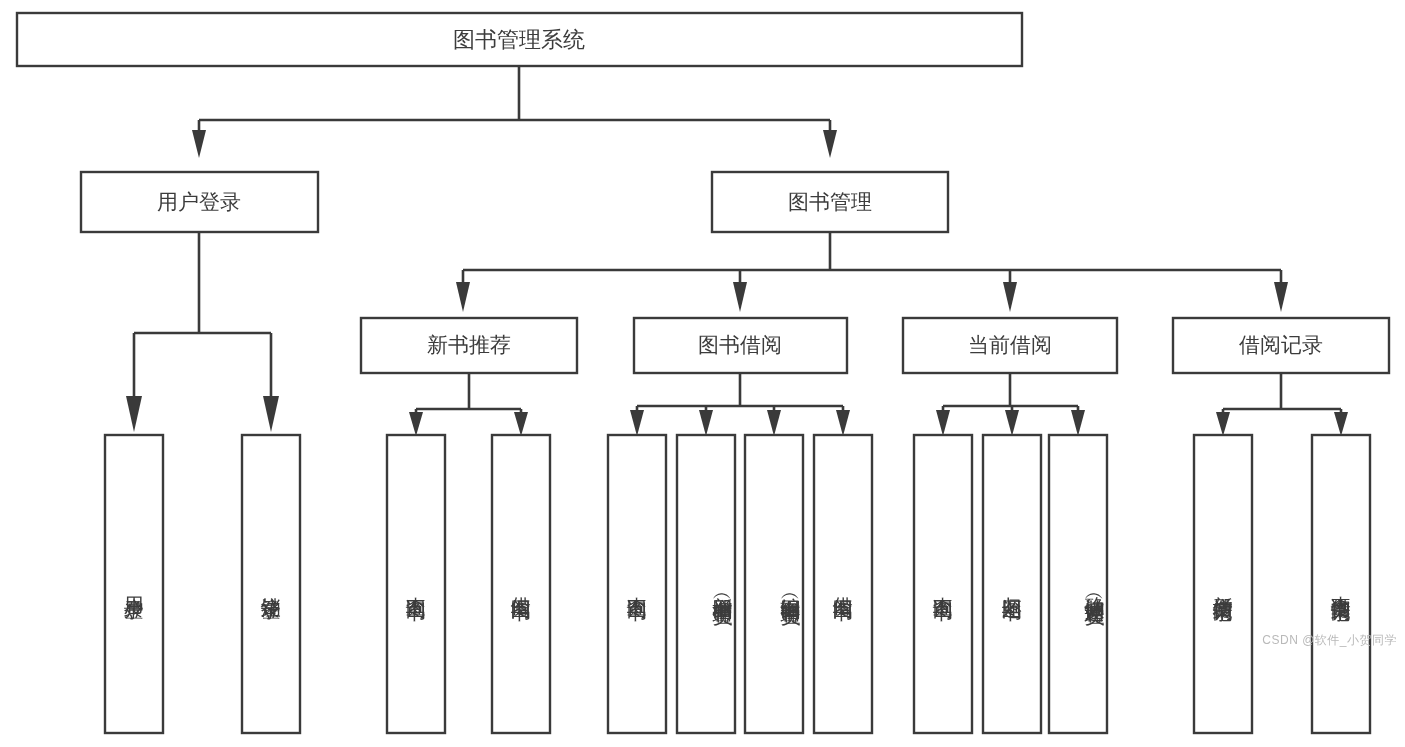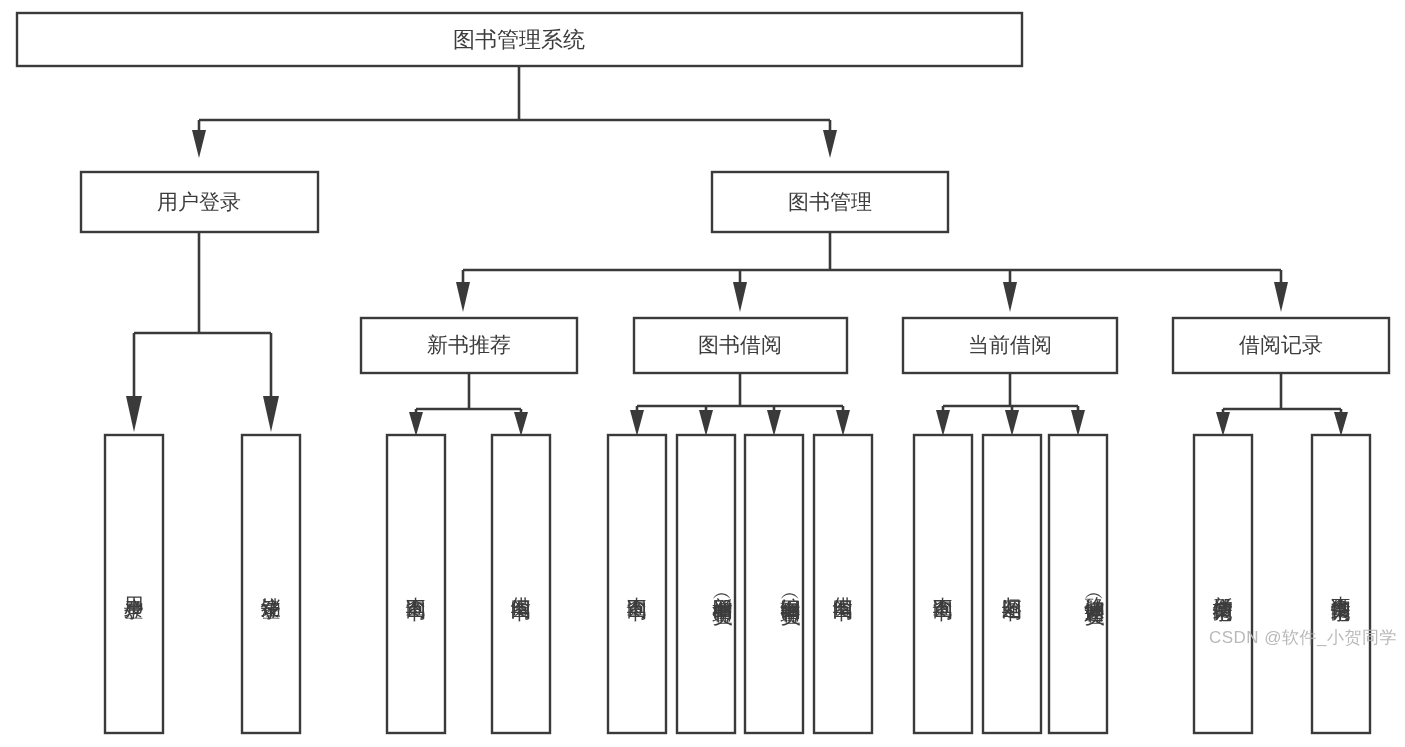--- a/index.html
+++ b/index.html
@@ -69,21 +69,21 @@
     pointer-events: none;
   }
   .vlabel.centered {
     align-items: center;
   }
   #watermark {
     position: absolute;
     right: 8px;
     bottom: 6px;
     font-family: "Liberation Sans", "DejaVu Sans", sans-serif;
-    font-size: 17px;
+    font-size: 12px;
     color: #b9b9b9;
     letter-spacing: 0.5px;
     white-space: nowrap;
   }
 </style>
 </head>
 <body>
 
 <div id="diagram-root">
 

